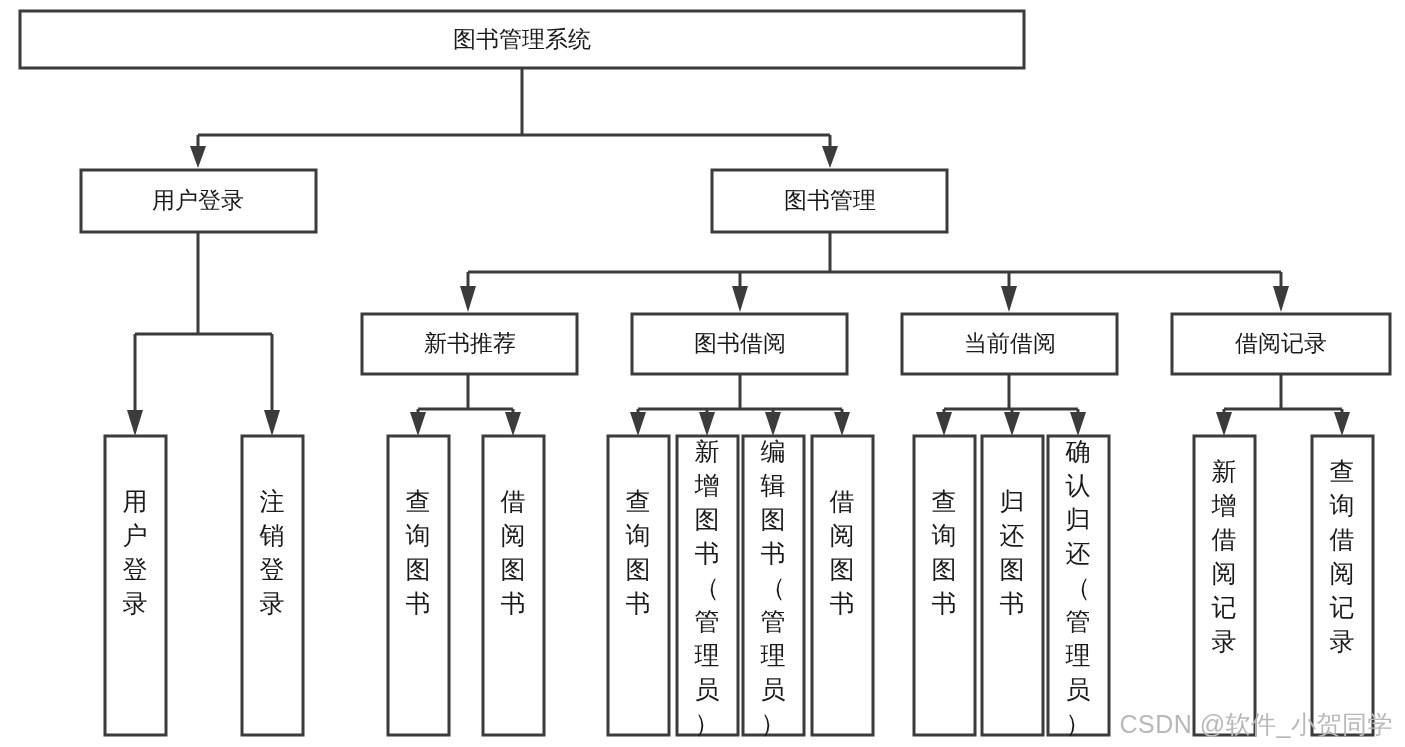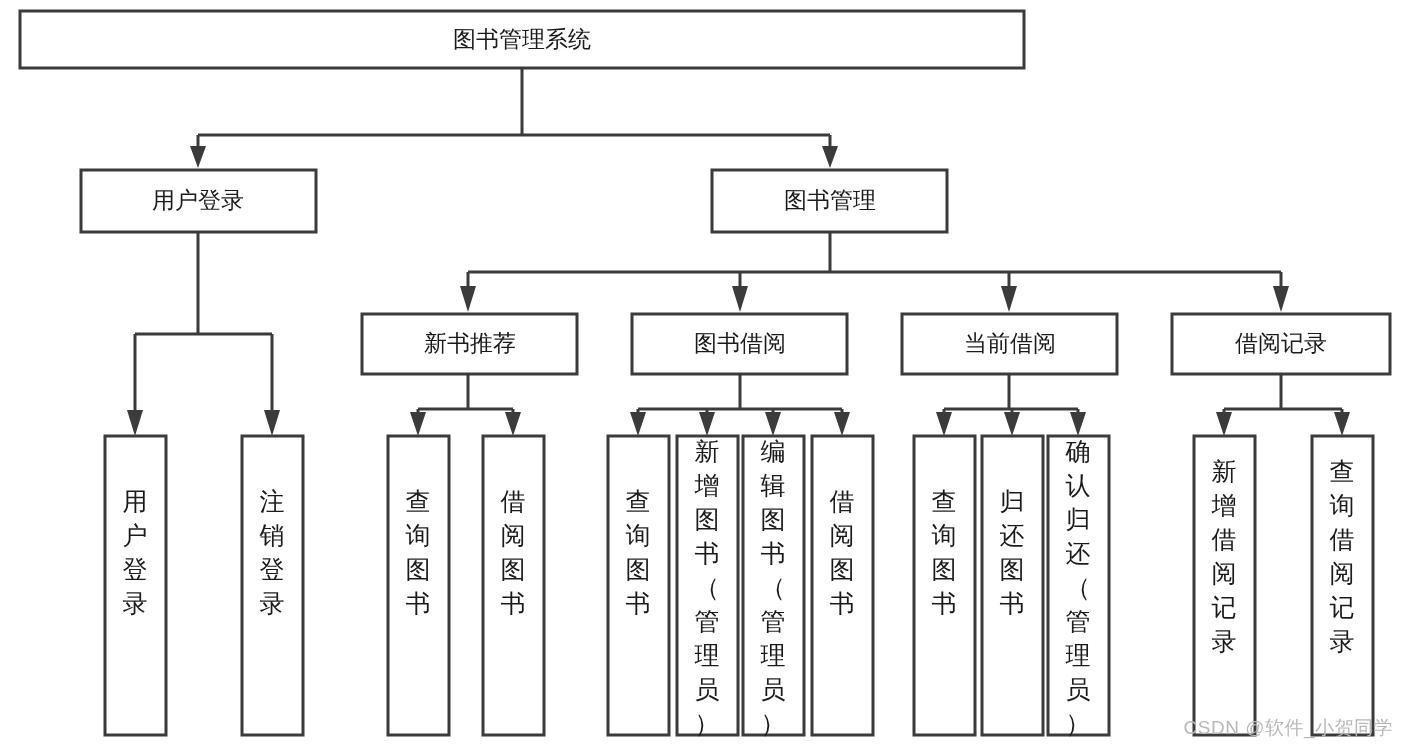--- a/index.html
+++ b/index.html
@@ -51,21 +51,21 @@
     font-family: "Liberation Sans", "DejaVu Sans", sans-serif;
     font-size: 25px;
     fill: #1a1a1a;
     text-anchor: middle;
   }
   .watermark {
     position: absolute;
     right: 12px;
     bottom: 6px;
     font-family: "Liberation Sans", "DejaVu Sans", sans-serif;
-    font-size: 19px;
+    font-size: 25px;
     color: #b8b8b8;
     white-space: nowrap;
     letter-spacing: 0.5px;
     user-select: none;
   }
 </style>
 </head>
 <body>
 
 <div id="diagram-root">

